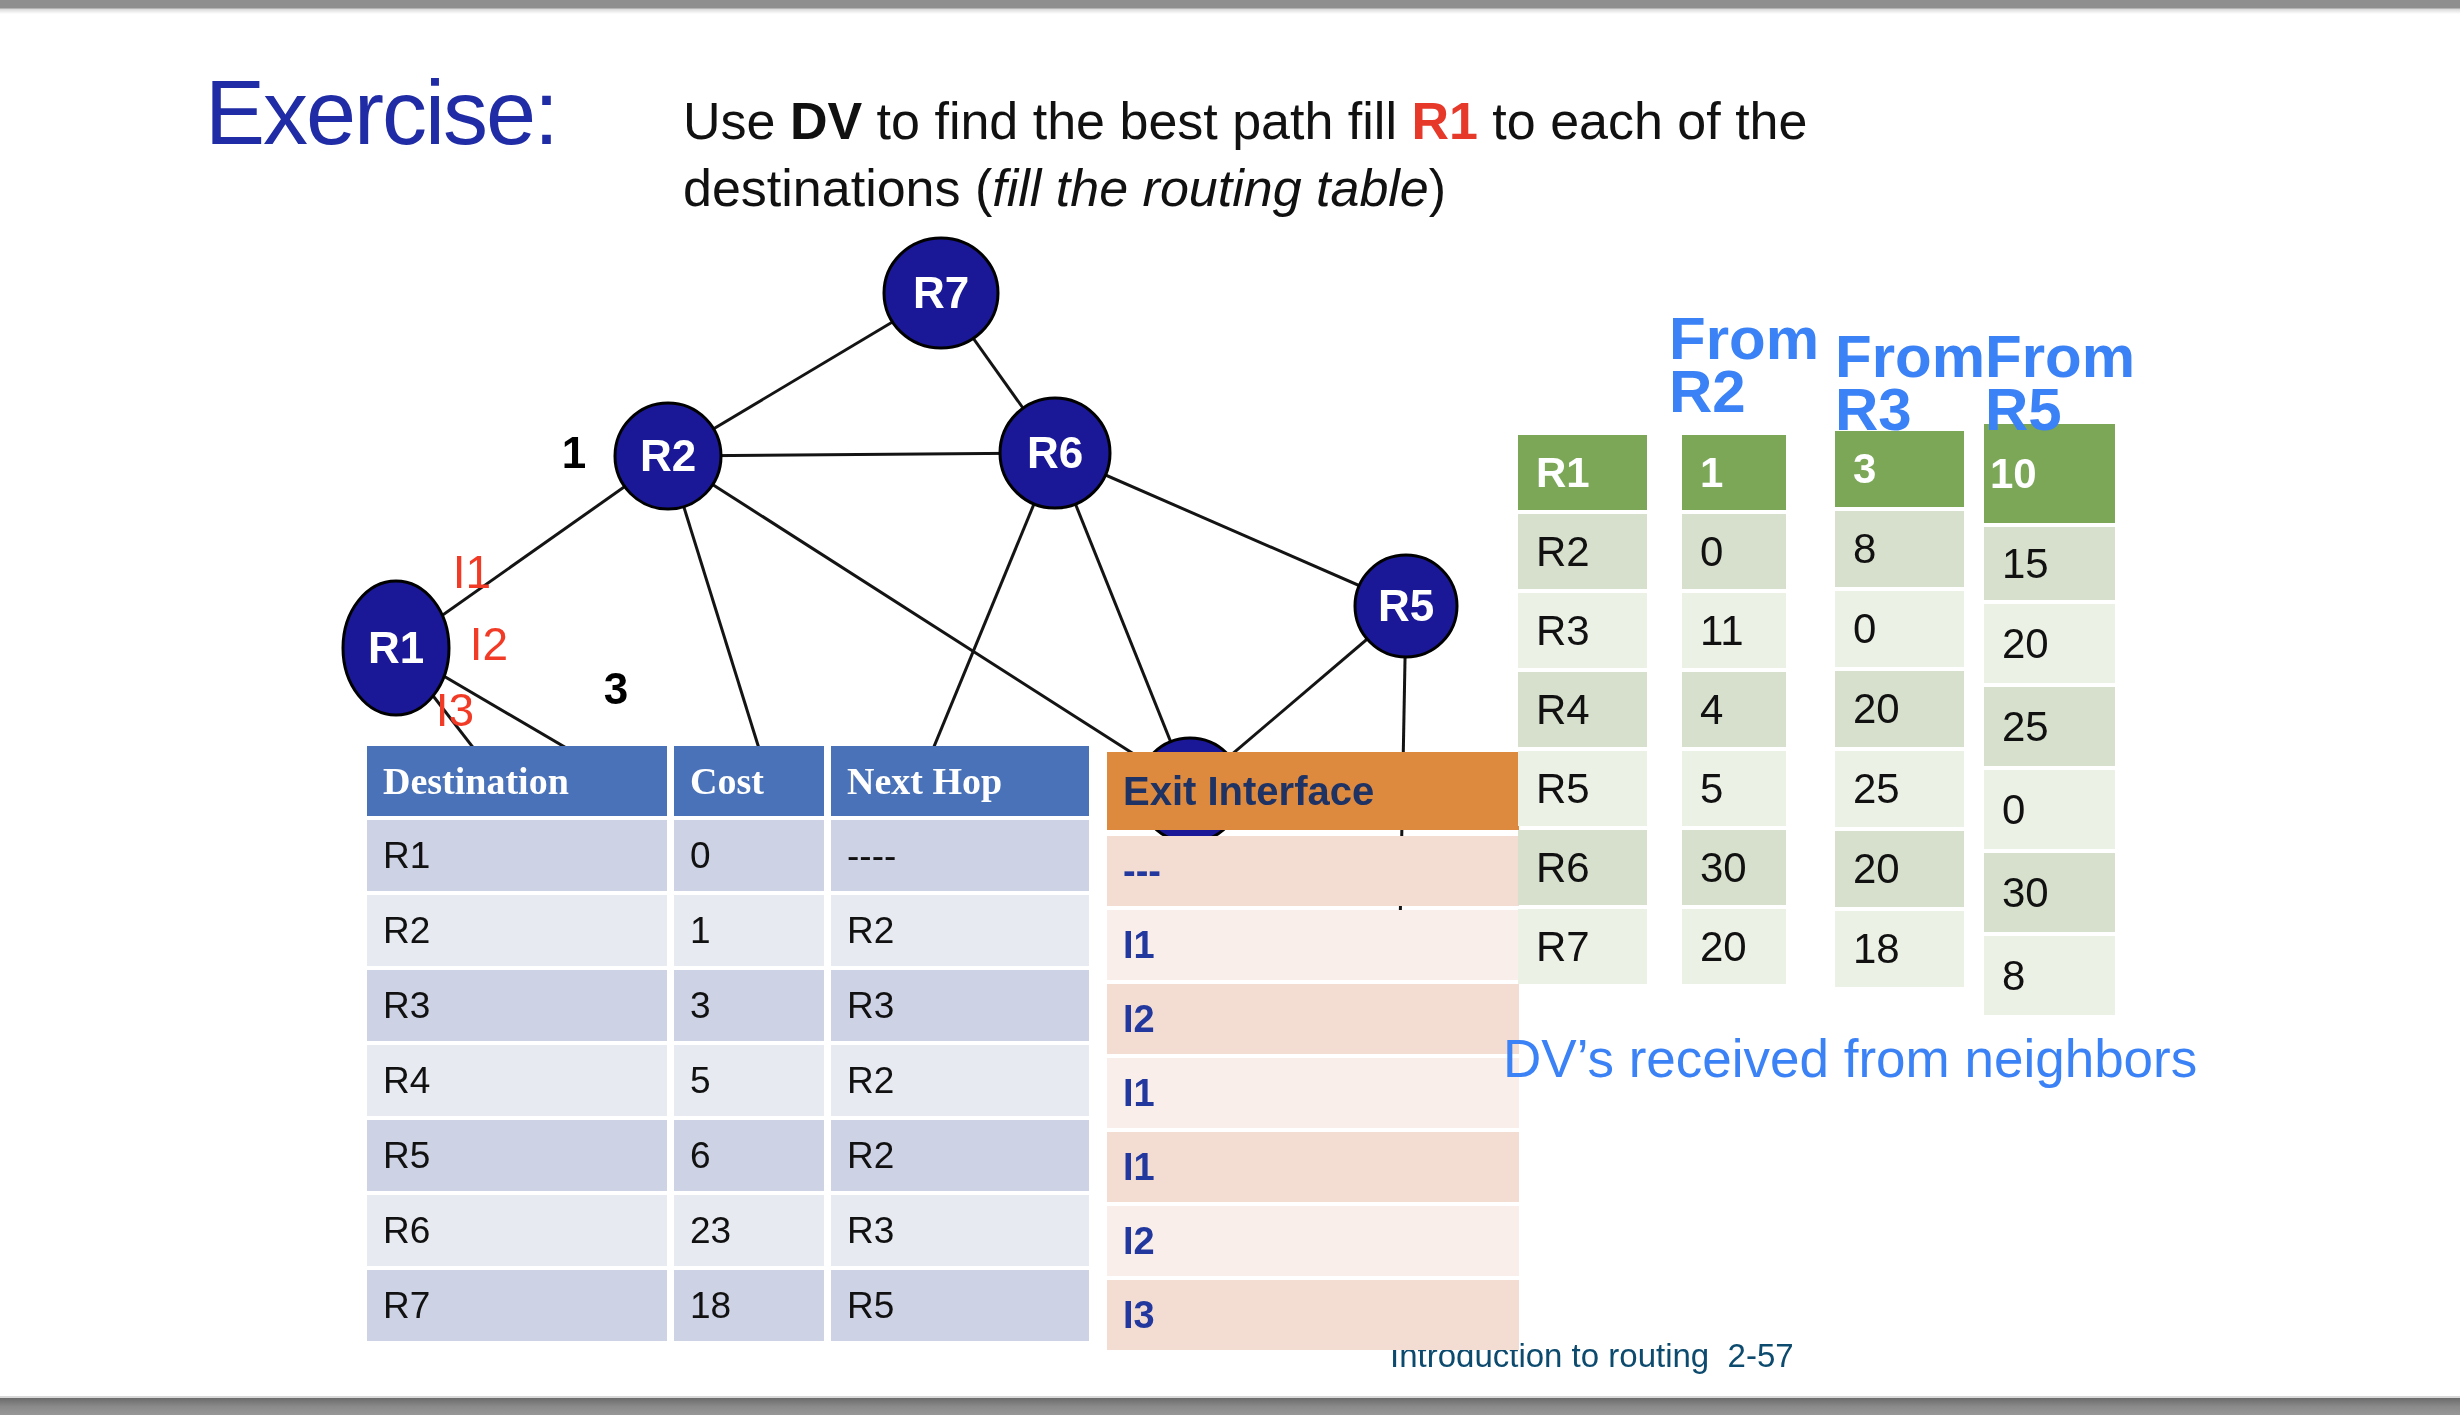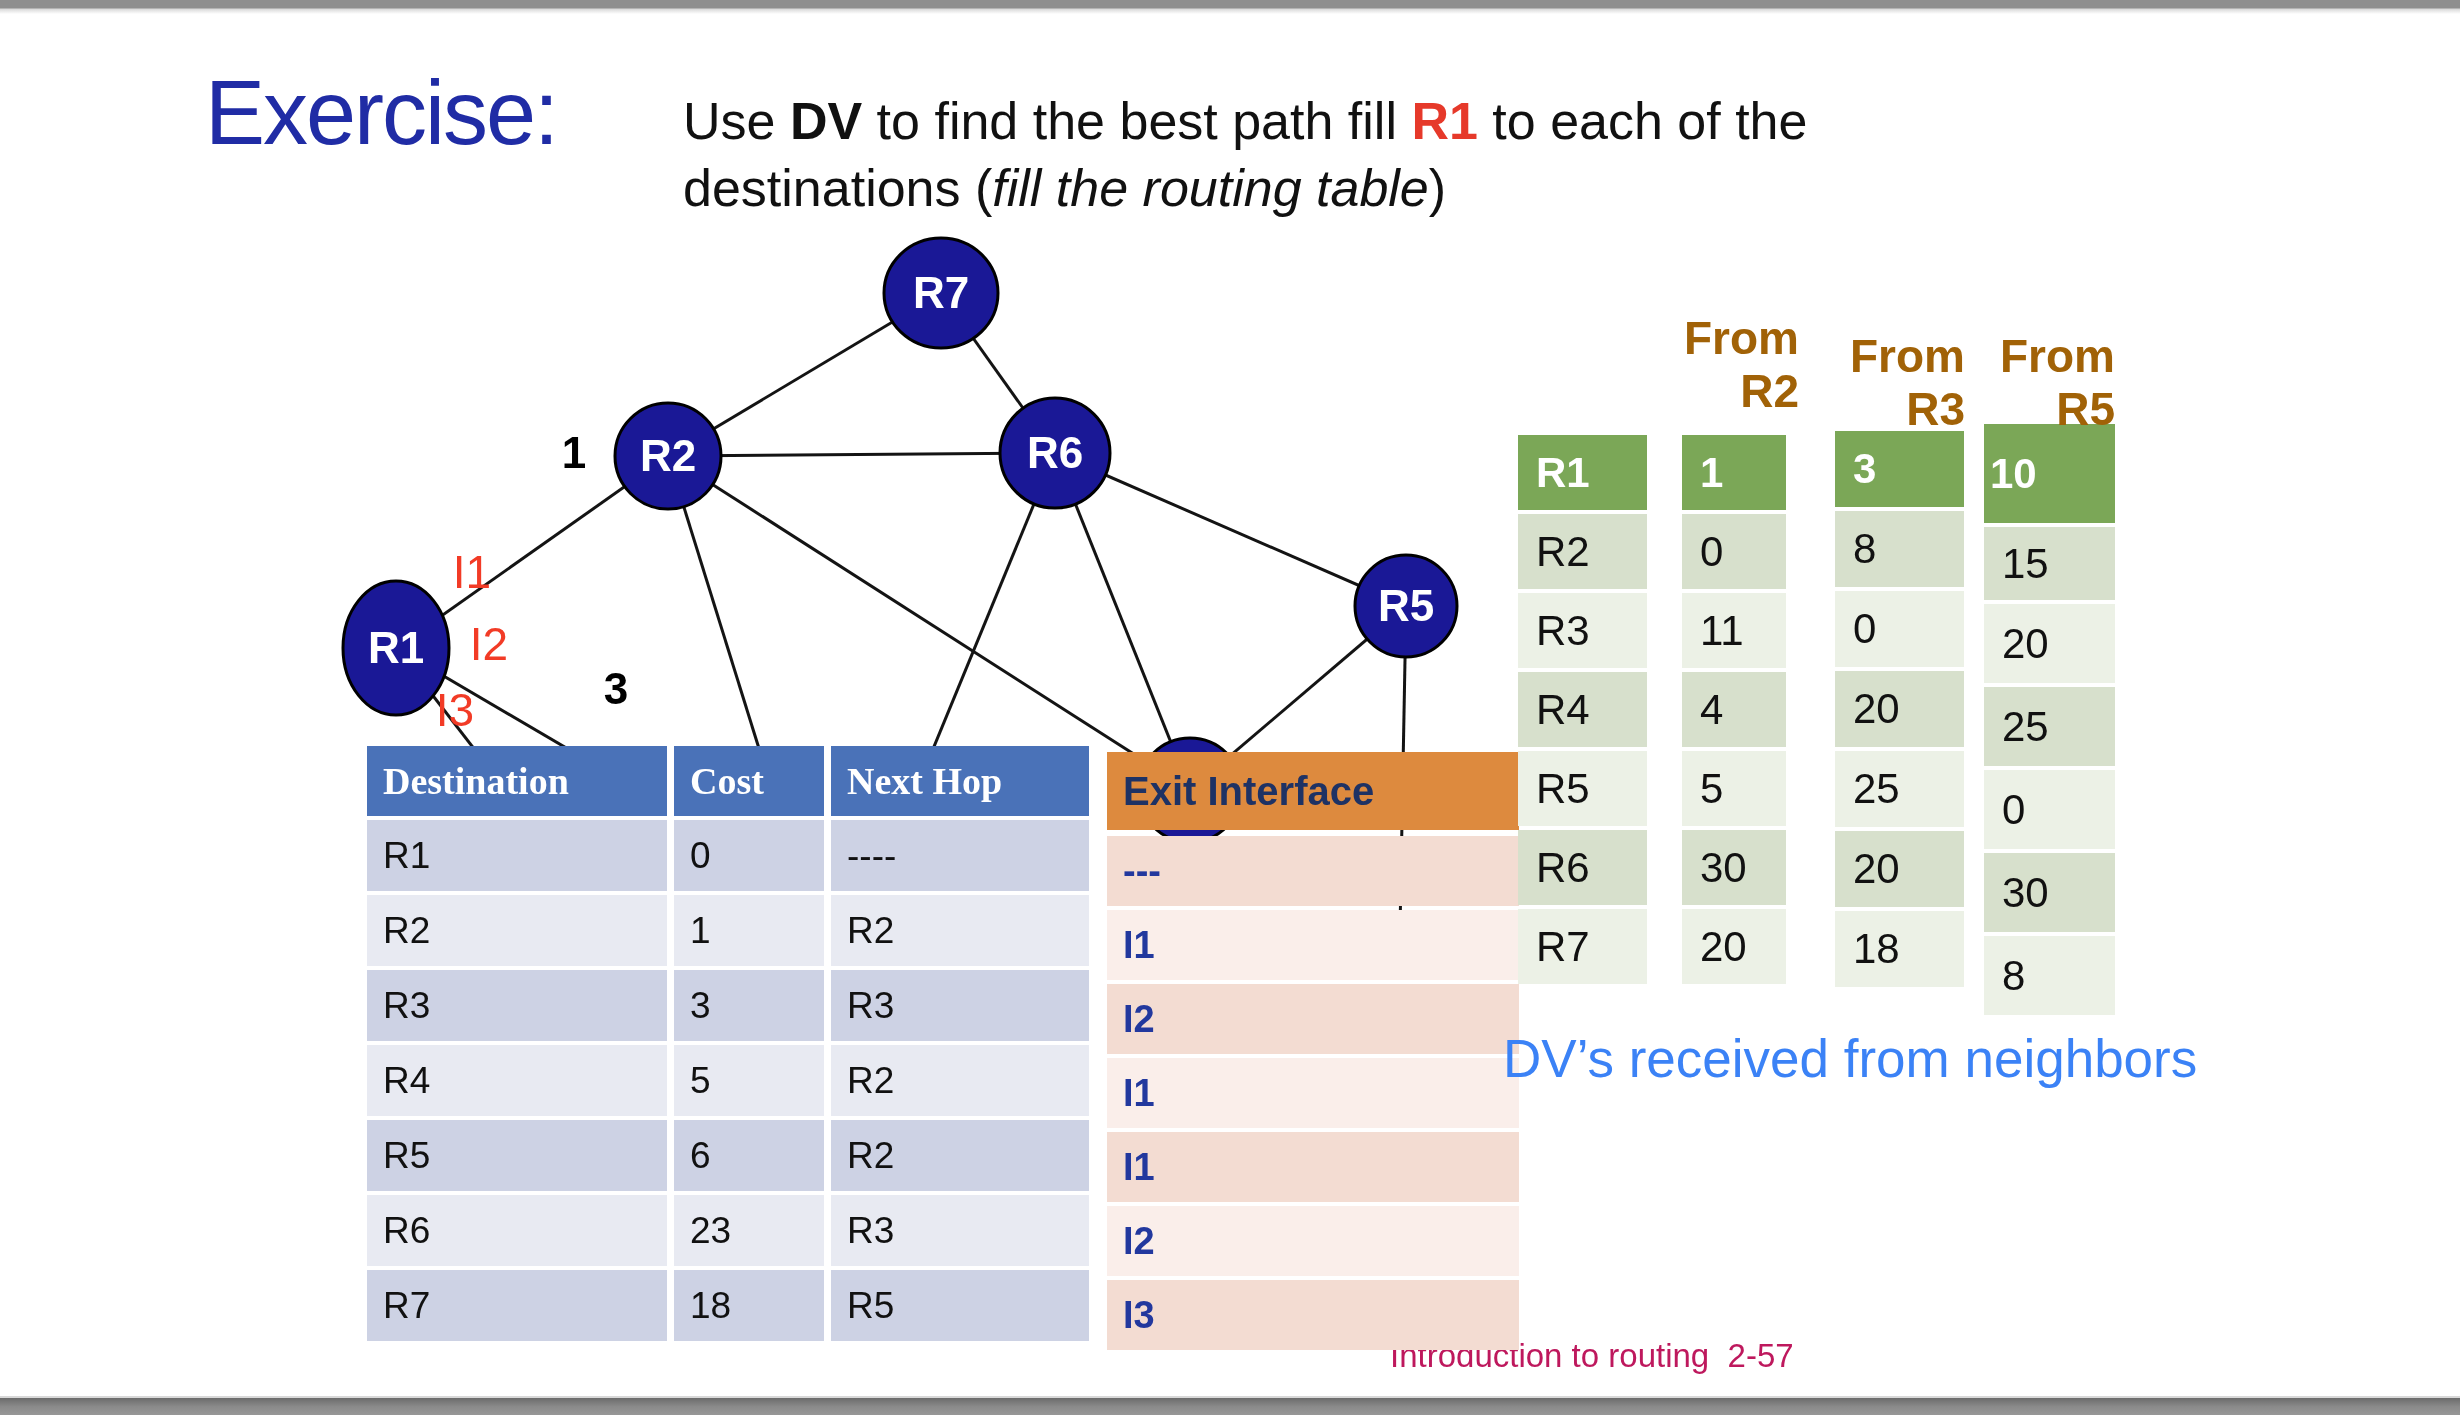--- a/index.html
+++ b/index.html
@@ -33,24 +33,24 @@
   .exit-cell{height:70px;margin-top:4px;display:flex;align-items:center;
     padding-left:16px;box-sizing:border-box;font-size:38px;font-weight:bold;color:#22389e;}
   .bg-peach-dark{background:#f3dcd2;}
   .bg-peach-light{background:#faeeea;}
   .dv-col{position:absolute;z-index:2;}
   .dv-cell{display:flex;align-items:center;padding-left:18px;box-sizing:border-box;
     font-size:42px;color:#111;}
   .dv-green{background:#7ba757;color:#ffffff;font-weight:bold;}
   .dv-dark{background:#d7e0cc;}
   .dv-light{background:#ecf1e6;}
-  .dv-head{position:absolute;z-index:2;text-align:right;font-weight:bold;
-    font-size:46px;line-height:53px;color:#a16207;}
+  .dv-head{position:absolute;z-index:2;text-align:left;font-weight:bold;
+    font-size:60px;line-height:53px;color:#3b82f6;}
   .dv-caption{position:absolute;left:1503px;top:1028px;font-size:53px;color:#3b82f6;z-index:2;}
-  .footer{position:absolute;left:1390px;top:1337px;font-size:33px;color:#be185d;z-index:1;
+  .footer{position:absolute;left:1390px;top:1337px;font-size:33px;color:#0c4a6e;z-index:1;
     white-space:pre;}
 </style>
 </head>
 <body>
 
 <div class="top-strip"></div>
 
 <div class="title">Exercise:</div>
 
 <div class="instruction">

